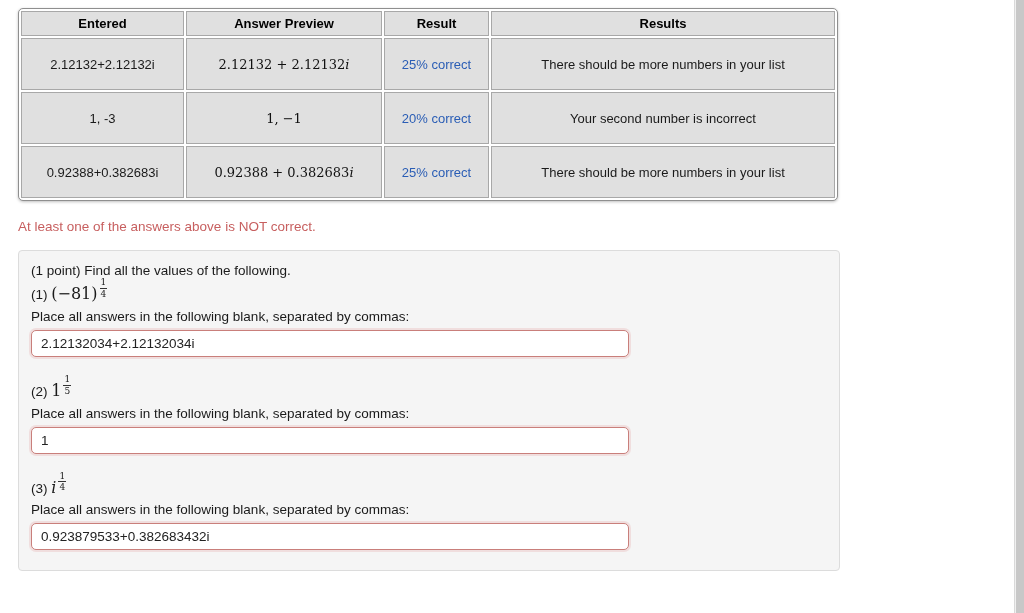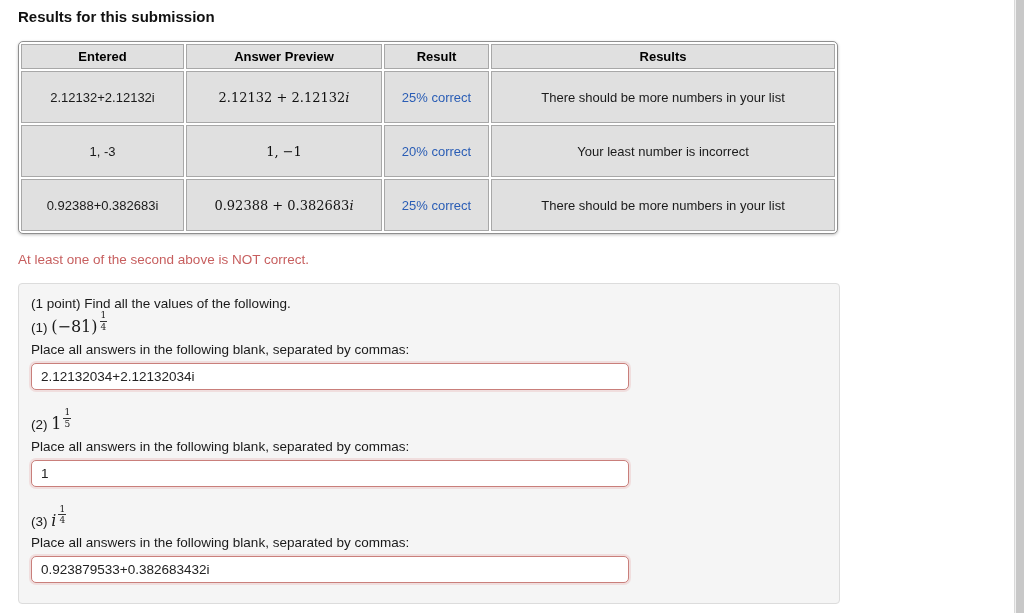--- a/index.html
+++ b/index.html
@@ -48,21 +48,20 @@
   .scrollbar { position: absolute; top: 0; right: 0; width: 10px; height: 613px;
     background: #f0f0f0; border-left: 1px solid #d9d9d9; }
   .scrollbar-thumb { position: absolute; left: 1px; top: 0; width: 8px; height: 613px;
     background: #c8c8c8; }
 </style>
 </head>
 <body>
 
 <div class="page">
 
-  <div class="results-heading">Results for this submission</div>
 
   <table class="results">
     <thead>
       <tr>
         <th class="col-entered">Entered</th>
         <th class="col-preview">Answer Preview</th>
         <th class="col-result">Result</th>
         <th class="col-message">Results</th>
       </tr>
     </thead>
@@ -70,32 +69,32 @@
       <tr>
         <td class="col-entered">2.12132+2.12132i</td>
         <td class="col-preview preview-cell"><span>2.12132 + 2.12132</span><span class="mi">i</span></td>
         <td class="col-result"><a class="result-link">25% correct</a></td>
         <td class="col-message message-cell">There should be more numbers in your list</td>
       </tr>
       <tr>
         <td class="col-entered">1, -3</td>
         <td class="col-preview preview-cell"><span>1, −1</span><span class="mi"></span></td>
         <td class="col-result"><a class="result-link">20% correct</a></td>
-        <td class="col-message message-cell">Your least number is incorrect</td>
+        <td class="col-message message-cell">Your second number is incorrect</td>
       </tr>
       <tr>
         <td class="col-entered">0.92388+0.382683i</td>
         <td class="col-preview preview-cell"><span>0.92388 + 0.382683</span><span class="mi">i</span></td>
         <td class="col-result"><a class="result-link">25% correct</a></td>
         <td class="col-message message-cell">There should be more numbers in your list</td>
       </tr>
     </tbody>
   </table>
 
-  <div class="error-text">At least one of the second above is NOT correct.</div>
+  <div class="error-text">At least one of the answers above is NOT correct.</div>
 
   <div class="problem-box">
     <div class="problem-intro">(1 point) Find all the values of the following.</div>
 
     <div class="part">
       <div class="math-line">
         <span>(1)</span>
         <span class="math-base">(−81)</span><span class="frac">
             <span class="num">1</span>
             <span class="den">4</span>

